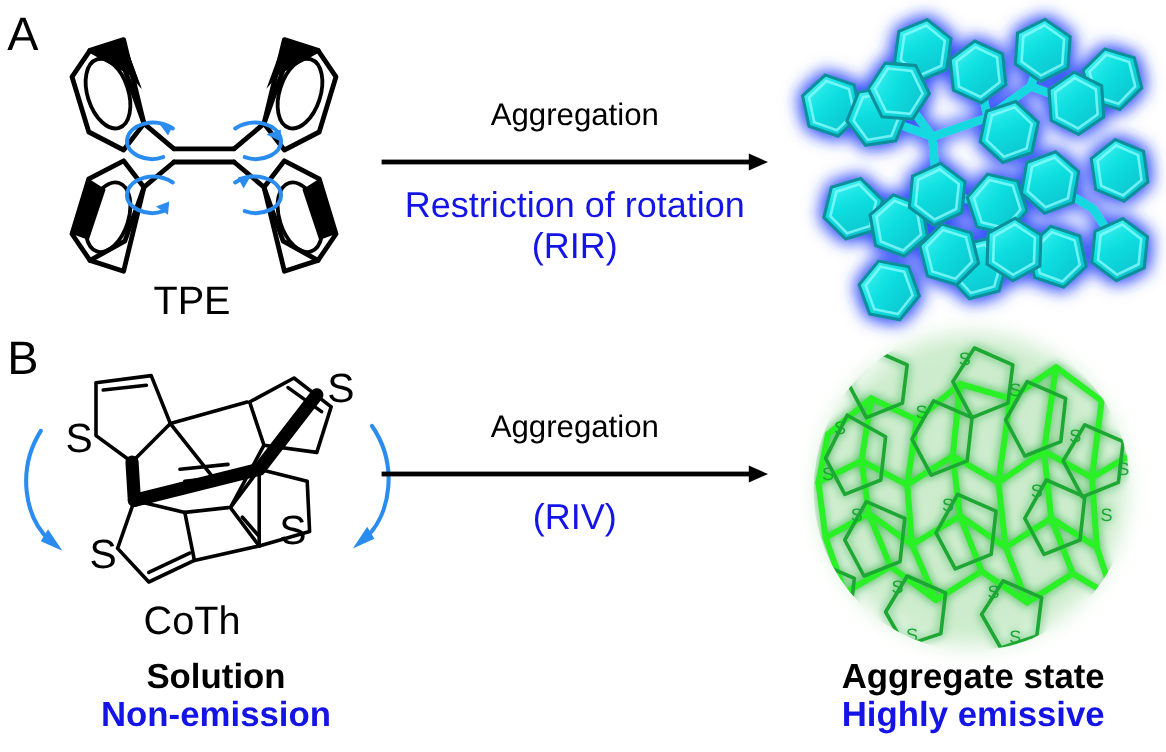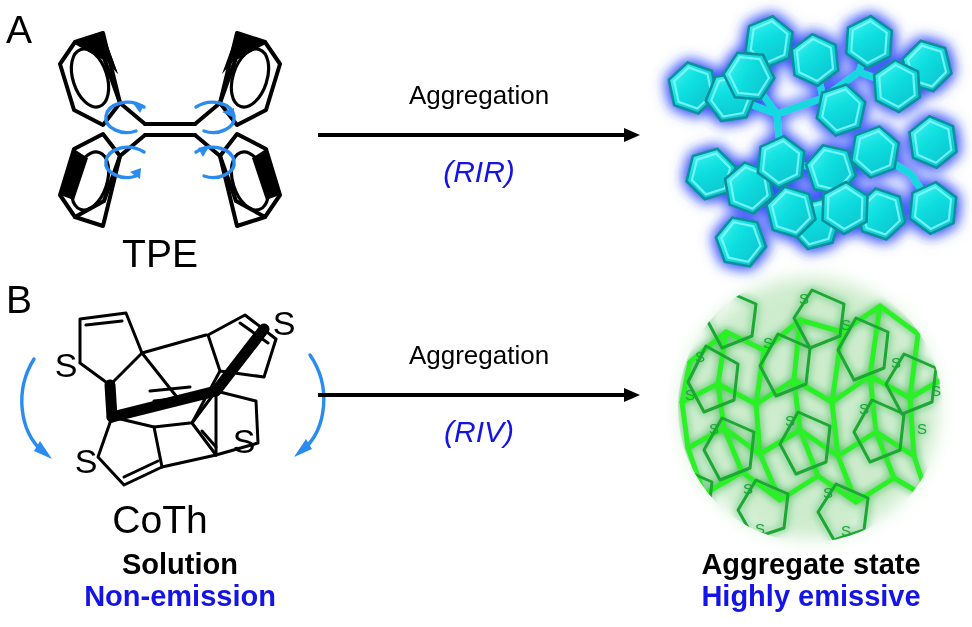--- a/index.html
+++ b/index.html
@@ -65,26 +65,26 @@
   }
   .arrow-sub-label {
     position: absolute;
     width: 100%;
     text-align: center;
     font-size: 30px;
     color: #1414e6;
     line-height: 1.13;
     white-space: nowrap;
   }
-  .arrow-sub-label .l2 { display: block; font-style: italic; }
+  .arrow-sub-label .l2 { display: block; }
 
   
   .mol-label {
     position: absolute;
-    font-size: 39px;
+    font-size: 33px;
     color: #000000;
     line-height: 1;
     white-space: nowrap;
     text-align: center;
   }
 
   
   .caption {
     position: absolute;
     text-align: center;
@@ -182,20 +182,21 @@
 
   <div class="mol-label" style="left:110px; top:234px; width:100px;">TPE</div>
 
   <div class="arrow-block" style="left:318px; top:82px; width:322px; height:140px;">
     <div class="arrow-top-label" style="top:0px;">Aggregation</div>
     <div class="arrow-line-wrap" style="top:46px;">
       <div class="arrow-shaft"></div>
       <div class="arrow-head"></div>
     </div>
     <div class="arrow-sub-label" style="top:73px;">
+      <span>Restriction of rotation</span>
       <span class="l2">(RIR)</span>
     </div>
   </div>
 
   <div class="abs" style="left:645px; top:2px;">
     <svg width="325" height="262" viewBox="0 0 325 262">
       <defs>
         <filter id="cyanGlow" x="-60%" y="-60%" width="220%" height="220%">
           <feGaussianBlur stdDeviation="7" result="b"></feGaussianBlur>
           <feFlood flood-color="#2a3df0" flood-opacity="0.95"></feFlood>

